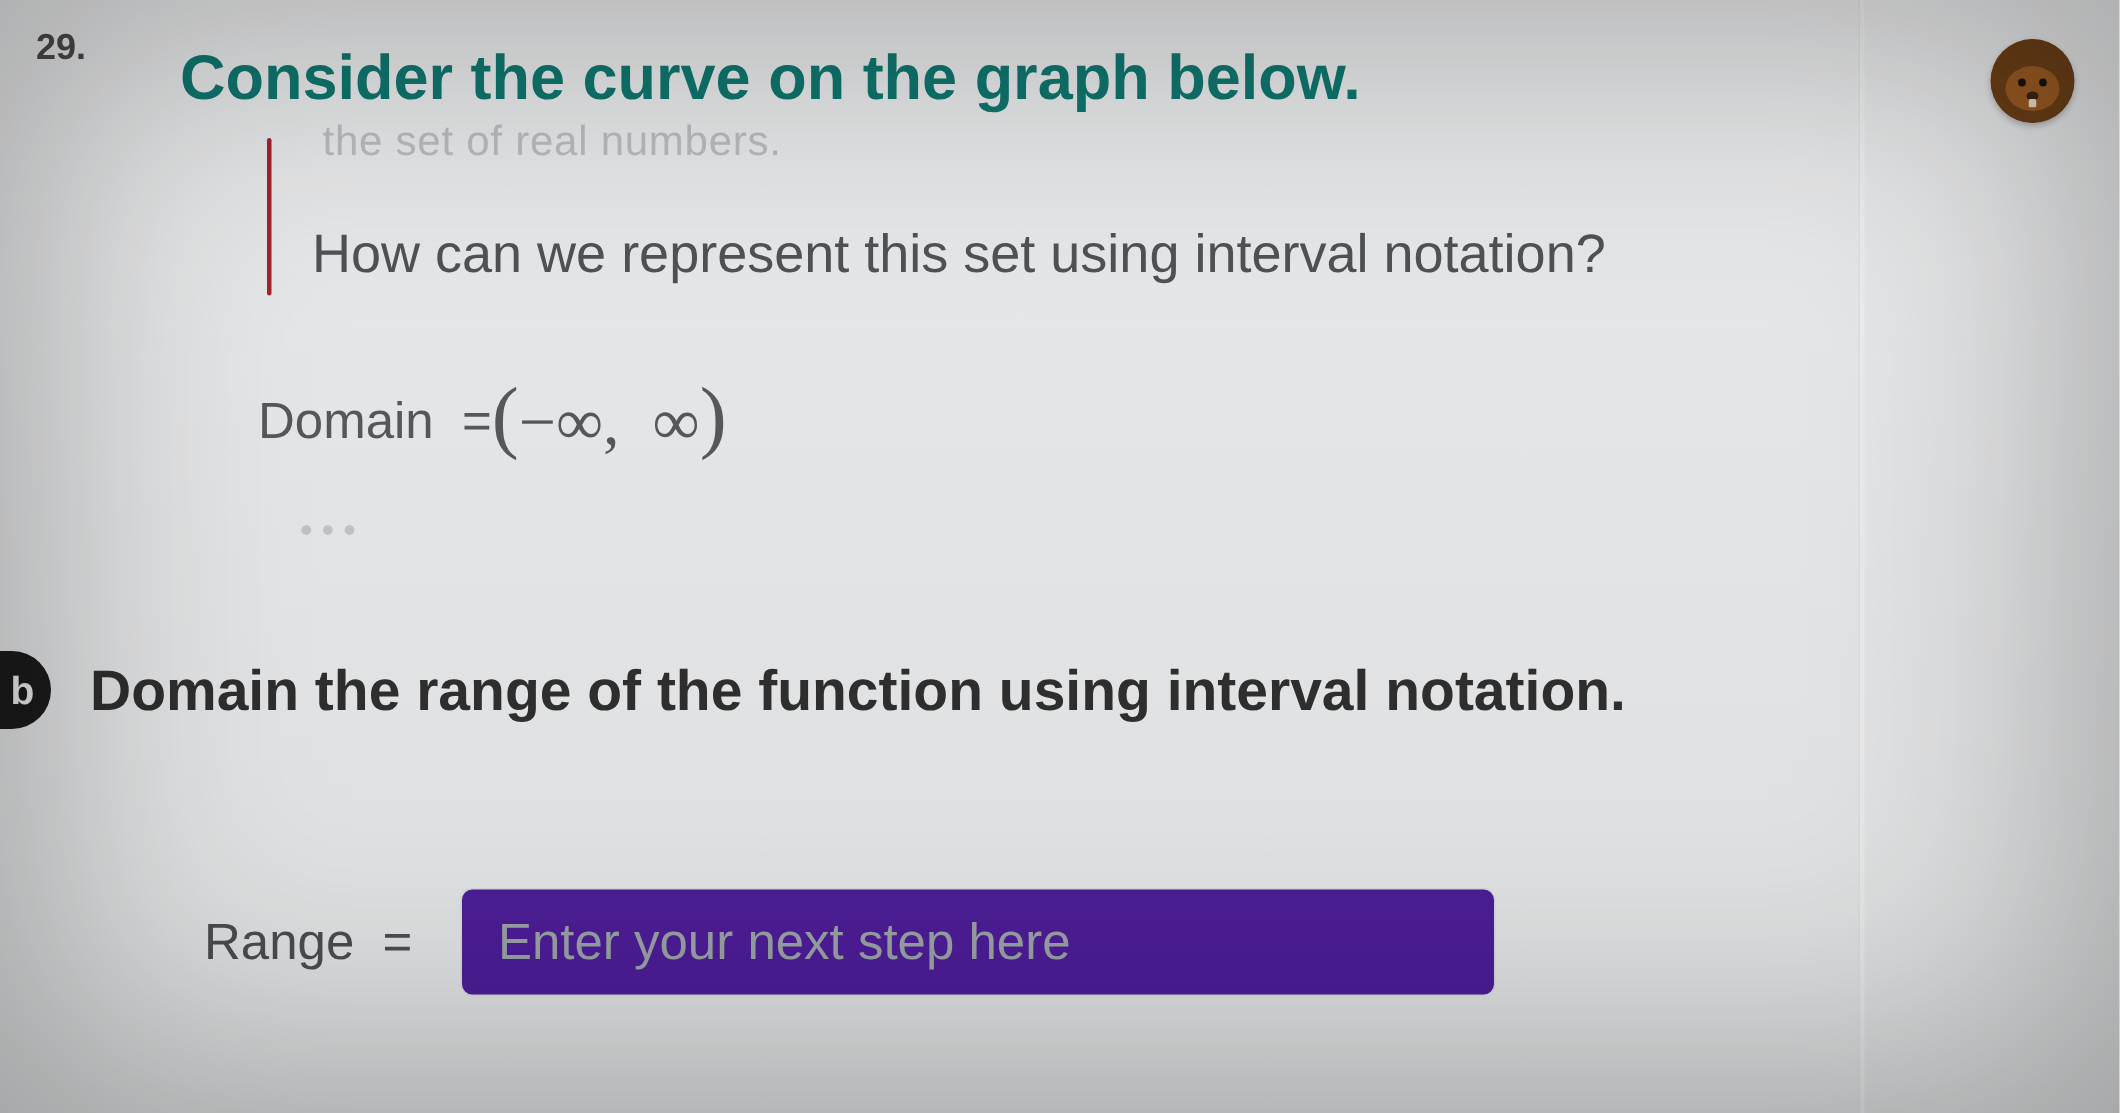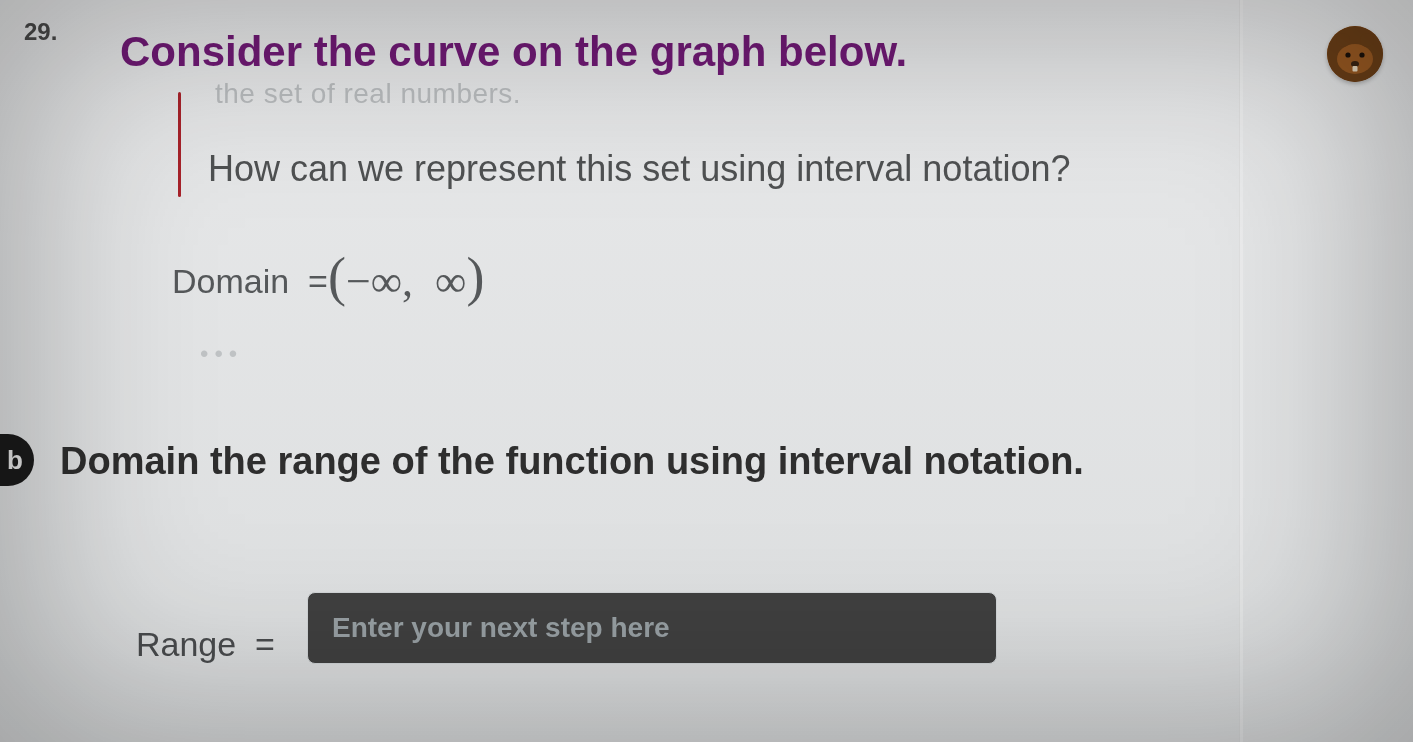--- a/index.html
+++ b/index.html
@@ -29,21 +29,21 @@
       font-size: 24px;
       font-weight: 600;
       color: #4a4a4a;
     }
     .main-title {
       position: absolute;
       top: 28px;
       left: 120px;
       font-size: 42px;
       font-weight: 700;
-      color: #701a75;
+      color: #0f766e;
     }
     .ghost-text {
       position: absolute;
       top: 78px;
       left: 215px;
       font-size: 28px;
       color: #b9bcbe;
       letter-spacing: .5px;
     }
     .red-bar {
@@ -116,39 +116,38 @@
       left: 60px;
       font-size: 38px;
       font-weight: 700;
       color: #2e2e2e;
     }
     .range-row {
       position: absolute;
       top: 592px;
       left: 136px;
       display: flex;
-      align-items: flex-end;
+      align-items: center;
       gap: 32px;
     }
     .range-label {
       font-size: 34px;
       color: #4a4c4e;
     }
     .range-input {
       width: 690px;
       height: 72px;
       padding: 0 24px;
-      font-size: 28px;
+      font-size: 34px;
       color: #8e9497;
-      background: #404040;
+      background: #4c1d95;
       border: 1px solid #d2d6d8;
       border-radius: 8px;
       outline: none;
       font-family: inherit;
-      font-weight: bold;
     }
     .range-input::placeholder {
       color: #98a0a4;
     }
     .avatar {
       position: absolute;
       top: 26px;
       right: 30px;
       width: 56px;
       height: 56px;

